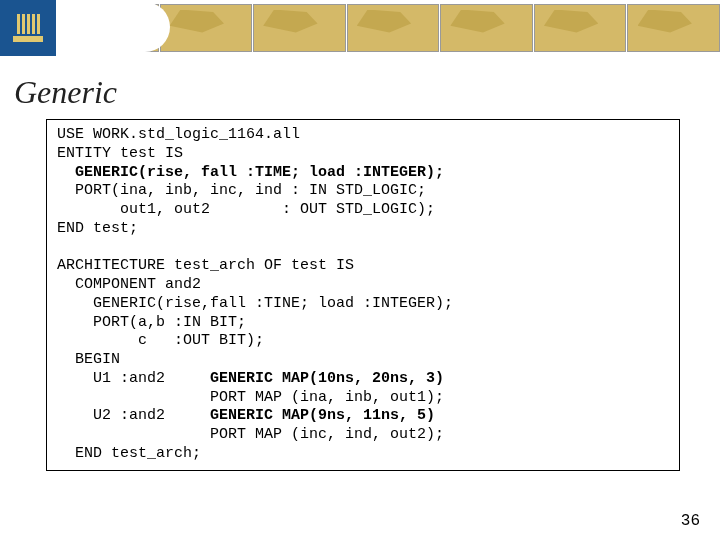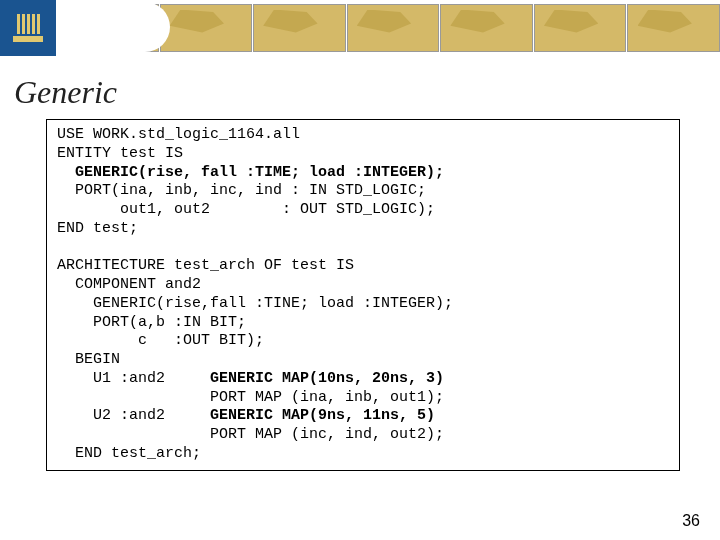--- a/index.html
+++ b/index.html
@@ -100,21 +100,21 @@
     font-family: "Courier New", monospace;
     font-size: 15px;
     line-height: 1.25;
     white-space: pre;
   }
   .page-num {
     position: absolute;
     bottom: 10px;
     right: 20px;
     font-size: 16px;
-    font-family: Liberation Sans, sans-serif;
+    font-family: Liberation Mono, monospace;
   }
   .bold { font-weight: bold; }
 </style>
 </head>
 <body>
 
 <div class="header-band">
   <div class="logo-box">
     <div class="logo-inner">
       <div class="logo-bars">

